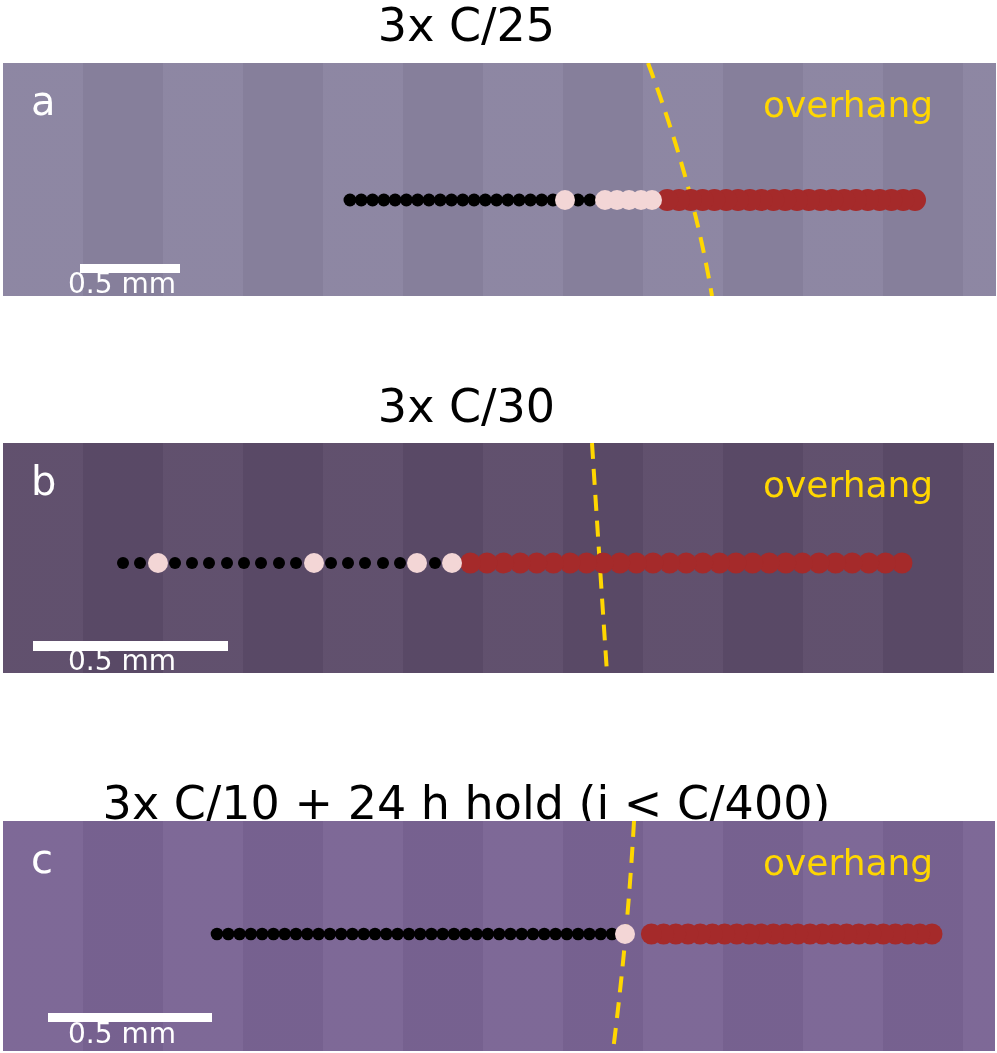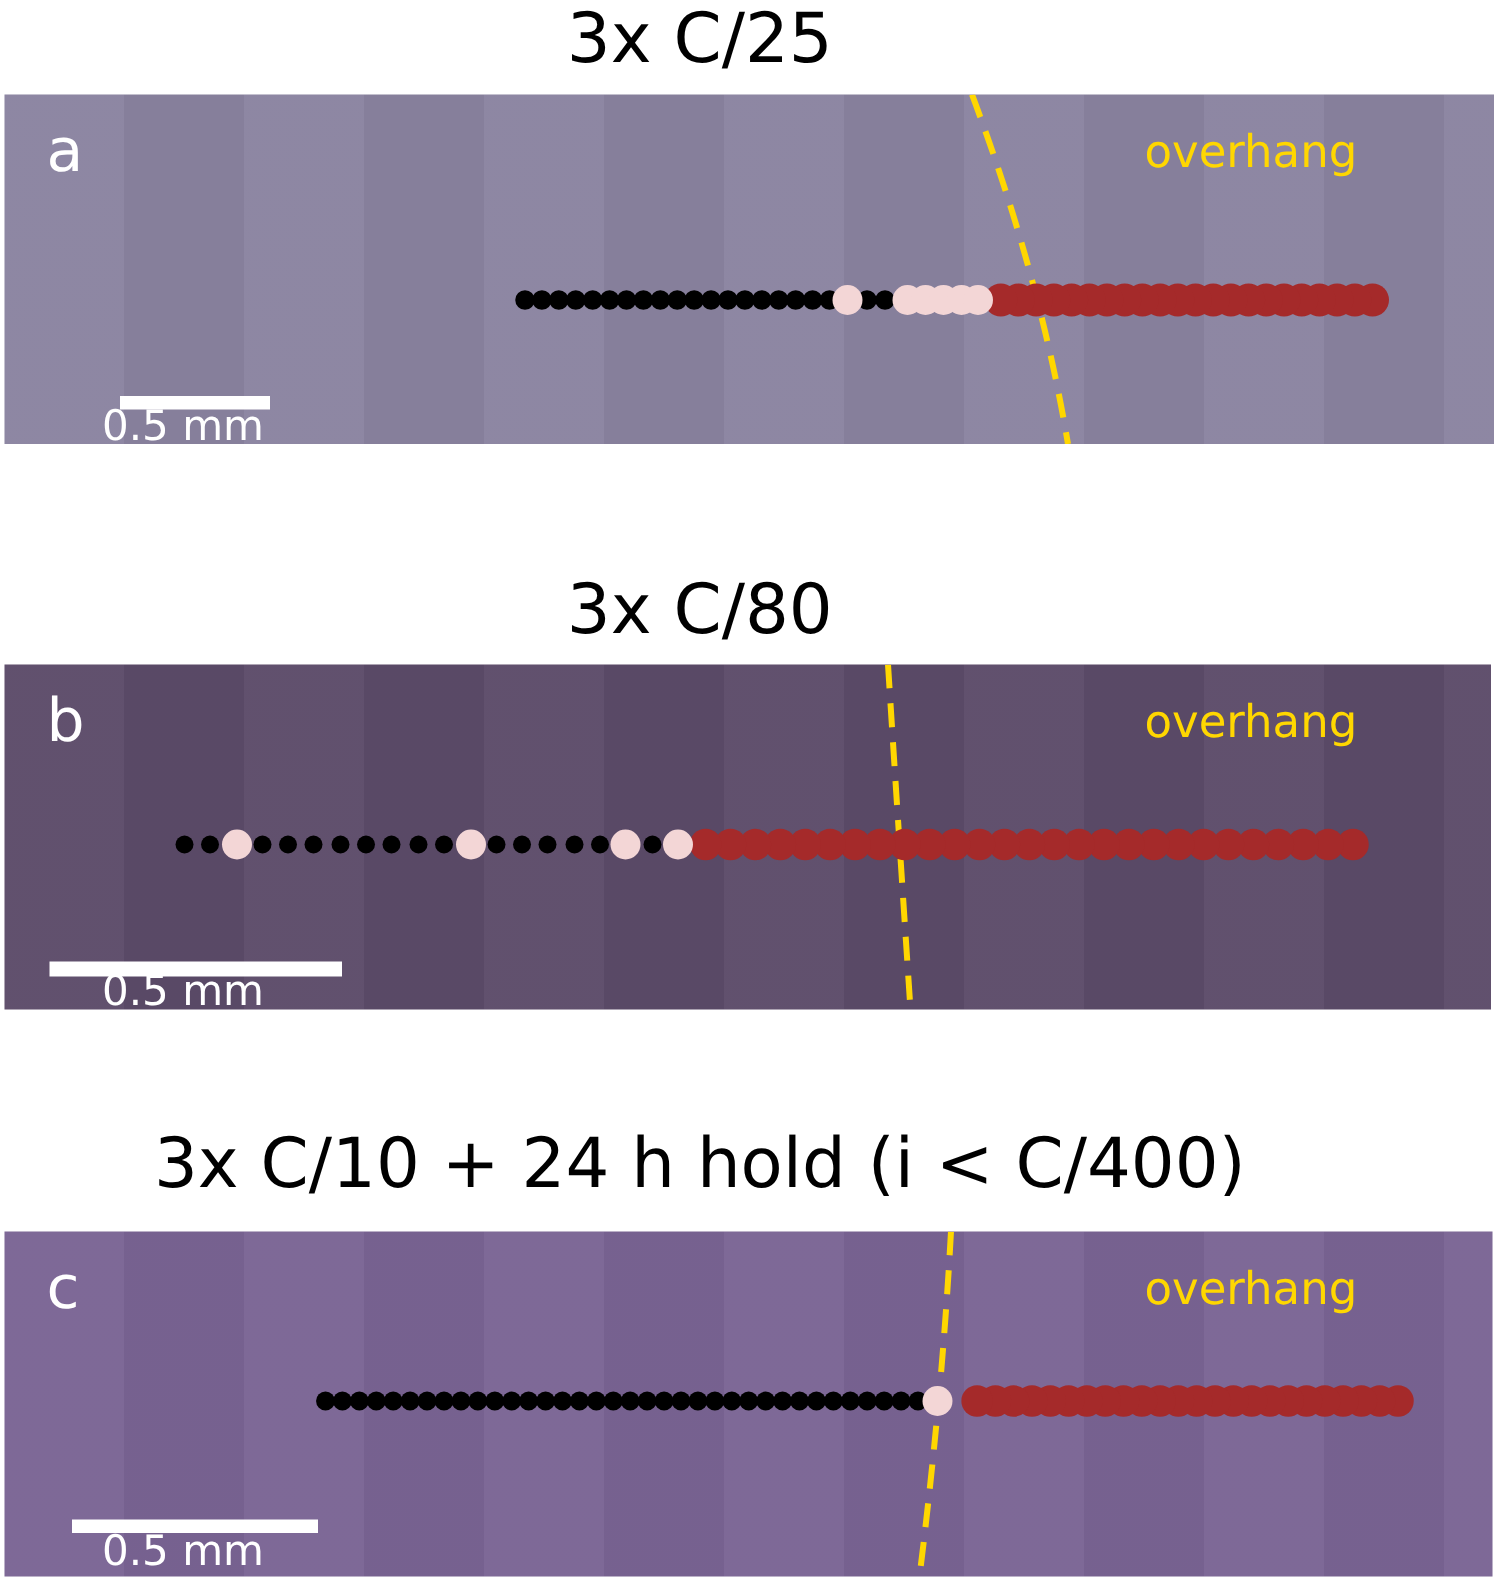--- a/index.html
+++ b/index.html
@@ -2,21 +2,21 @@
 <html><head>
 <meta charset="utf-8">
 <style>
   html, body { margin:0; padding:0; background:#ffffff; }
   body { width:997px; height:1053px; position:relative; overflow:hidden;
          font-family:"DejaVu Sans", sans-serif; }
   .title { position:absolute; left:0; width:933px; text-align:center;
            font-size:46px; color:#000; line-height:1; }
   .panel { position:absolute; overflow:hidden; }
   .panel-letter { position:absolute; color:#ffffff; font-size:40px; line-height:1; }
-  .overhang { position:absolute; font-size:30px; line-height:1; }
+  .overhang { position:absolute; font-size:36px; line-height:1; }
   .scale-label { position:absolute; color:#ffffff; font-size:28px; line-height:1;margin-top:40px; }
   .scale-bar { position:absolute; background:#ffffff; }
   svg.overlay { position:absolute; left:0; top:0; }
   .stripes { position:absolute; inset:0; }
 </style>
 </head>
 <body>
 
 <div id="figure">
     <div class="title" style="top: 2px;">3x C/25</div>
@@ -72,21 +72,21 @@
         <circle cx="614" cy="137" r="10" fill="#f3d6d6"></circle>
         <circle cx="626" cy="137" r="10" fill="#f3d6d6"></circle>
         <circle cx="638" cy="137" r="10" fill="#f3d6d6"></circle>
         <circle cx="649" cy="137" r="10" fill="#f3d6d6"></circle>
       </svg>
       <div class="panel-letter" style="left: 28px; top: 18px;">a</div>
       <div class="overhang" style="color: rgb(255, 215, 0); left: 760px; top: 24px;">overhang</div>
       <div class="scale-label" style="left: 65px; top: 167px;">0.5 mm</div>
       <div class="scale-bar" style="left: 77px; top: 201px; width: 100px; height: 9px;"></div>
     </div>
-    <div class="title" style="top: 383px;">3x C/80</div>
+    <div class="title" style="top: 383px;">3x C/30</div>
     <div class="panel" style="left: 3px; top: 443px; width: 991px; height: 230px; background: rgb(92, 75, 105);">
       <div class="stripes" style="background: repeating-linear-gradient(90deg, rgba(255, 255, 255, 0.03) 0px, rgba(255, 255, 255, 0.03) 80px, rgba(0, 0, 0, 0.03) 80px, rgba(0, 0, 0, 0.03) 160px);"></div>
       <svg class="overlay" width="991" height="230">
         <path d="M589,0 Q596,110 604,230" stroke="#ffd700" stroke-width="4" stroke-dasharray="16 10" fill="none"></path>
         <circle cx="899" cy="120" r="10.5" fill="#a52a2a"></circle>
         <circle cx="882.4" cy="120" r="10.5" fill="#a52a2a"></circle>
         <circle cx="865.8" cy="120" r="10.5" fill="#a52a2a"></circle>
         <circle cx="849.1999999999999" cy="120" r="10.5" fill="#a52a2a"></circle>
         <circle cx="832.5999999999999" cy="120" r="10.5" fill="#a52a2a"></circle>
         <circle cx="815.9999999999999" cy="120" r="10.5" fill="#a52a2a"></circle>
@@ -130,21 +130,21 @@
         <circle cx="155" cy="120" r="10" fill="#f3d6d6"></circle>
         <circle cx="311" cy="120" r="10" fill="#f3d6d6"></circle>
         <circle cx="414" cy="120" r="10" fill="#f3d6d6"></circle>
         <circle cx="449" cy="120" r="10" fill="#f3d6d6"></circle>
       </svg>
       <div class="panel-letter" style="left: 28px; top: 18px;">b</div>
       <div class="overhang" style="color: rgb(255, 215, 0); left: 760px; top: 24px;">overhang</div>
       <div class="scale-label" style="left: 65px; top: 164px;">0.5 mm</div>
       <div class="scale-bar" style="left: 30px; top: 198px; width: 195px; height: 10px;"></div>
     </div>
-    <div class="title" style="top: 752px;">3x C/10 + 24 h hold (i &lt; C/400)</div>
+    <div class="title" style="top: 780px;">3x C/10 + 24 h hold (i &lt; C/400)</div>
     <div class="panel" style="left: 3px; top: 821px; width: 992px; height: 230px; background: rgb(122, 100, 148);">
       <div class="stripes" style="background: repeating-linear-gradient(90deg, rgba(255, 255, 255, 0.03) 0px, rgba(255, 255, 255, 0.03) 80px, rgba(0, 0, 0, 0.03) 80px, rgba(0, 0, 0, 0.03) 160px);"></div>
       <svg class="overlay" width="992" height="230">
         <path d="M631,0 Q625,110 610,230" stroke="#ffd700" stroke-width="4" stroke-dasharray="16 10" fill="none"></path>
         <circle cx="929" cy="113" r="10.5" fill="#a52a2a"></circle>
         <circle cx="916.8" cy="113" r="10.5" fill="#a52a2a"></circle>
         <circle cx="904.5999999999999" cy="113" r="10.5" fill="#a52a2a"></circle>
         <circle cx="892.3999999999999" cy="113" r="10.5" fill="#a52a2a"></circle>
         <circle cx="880.1999999999998" cy="113" r="10.5" fill="#a52a2a"></circle>
         <circle cx="867.9999999999998" cy="113" r="10.5" fill="#a52a2a"></circle>

